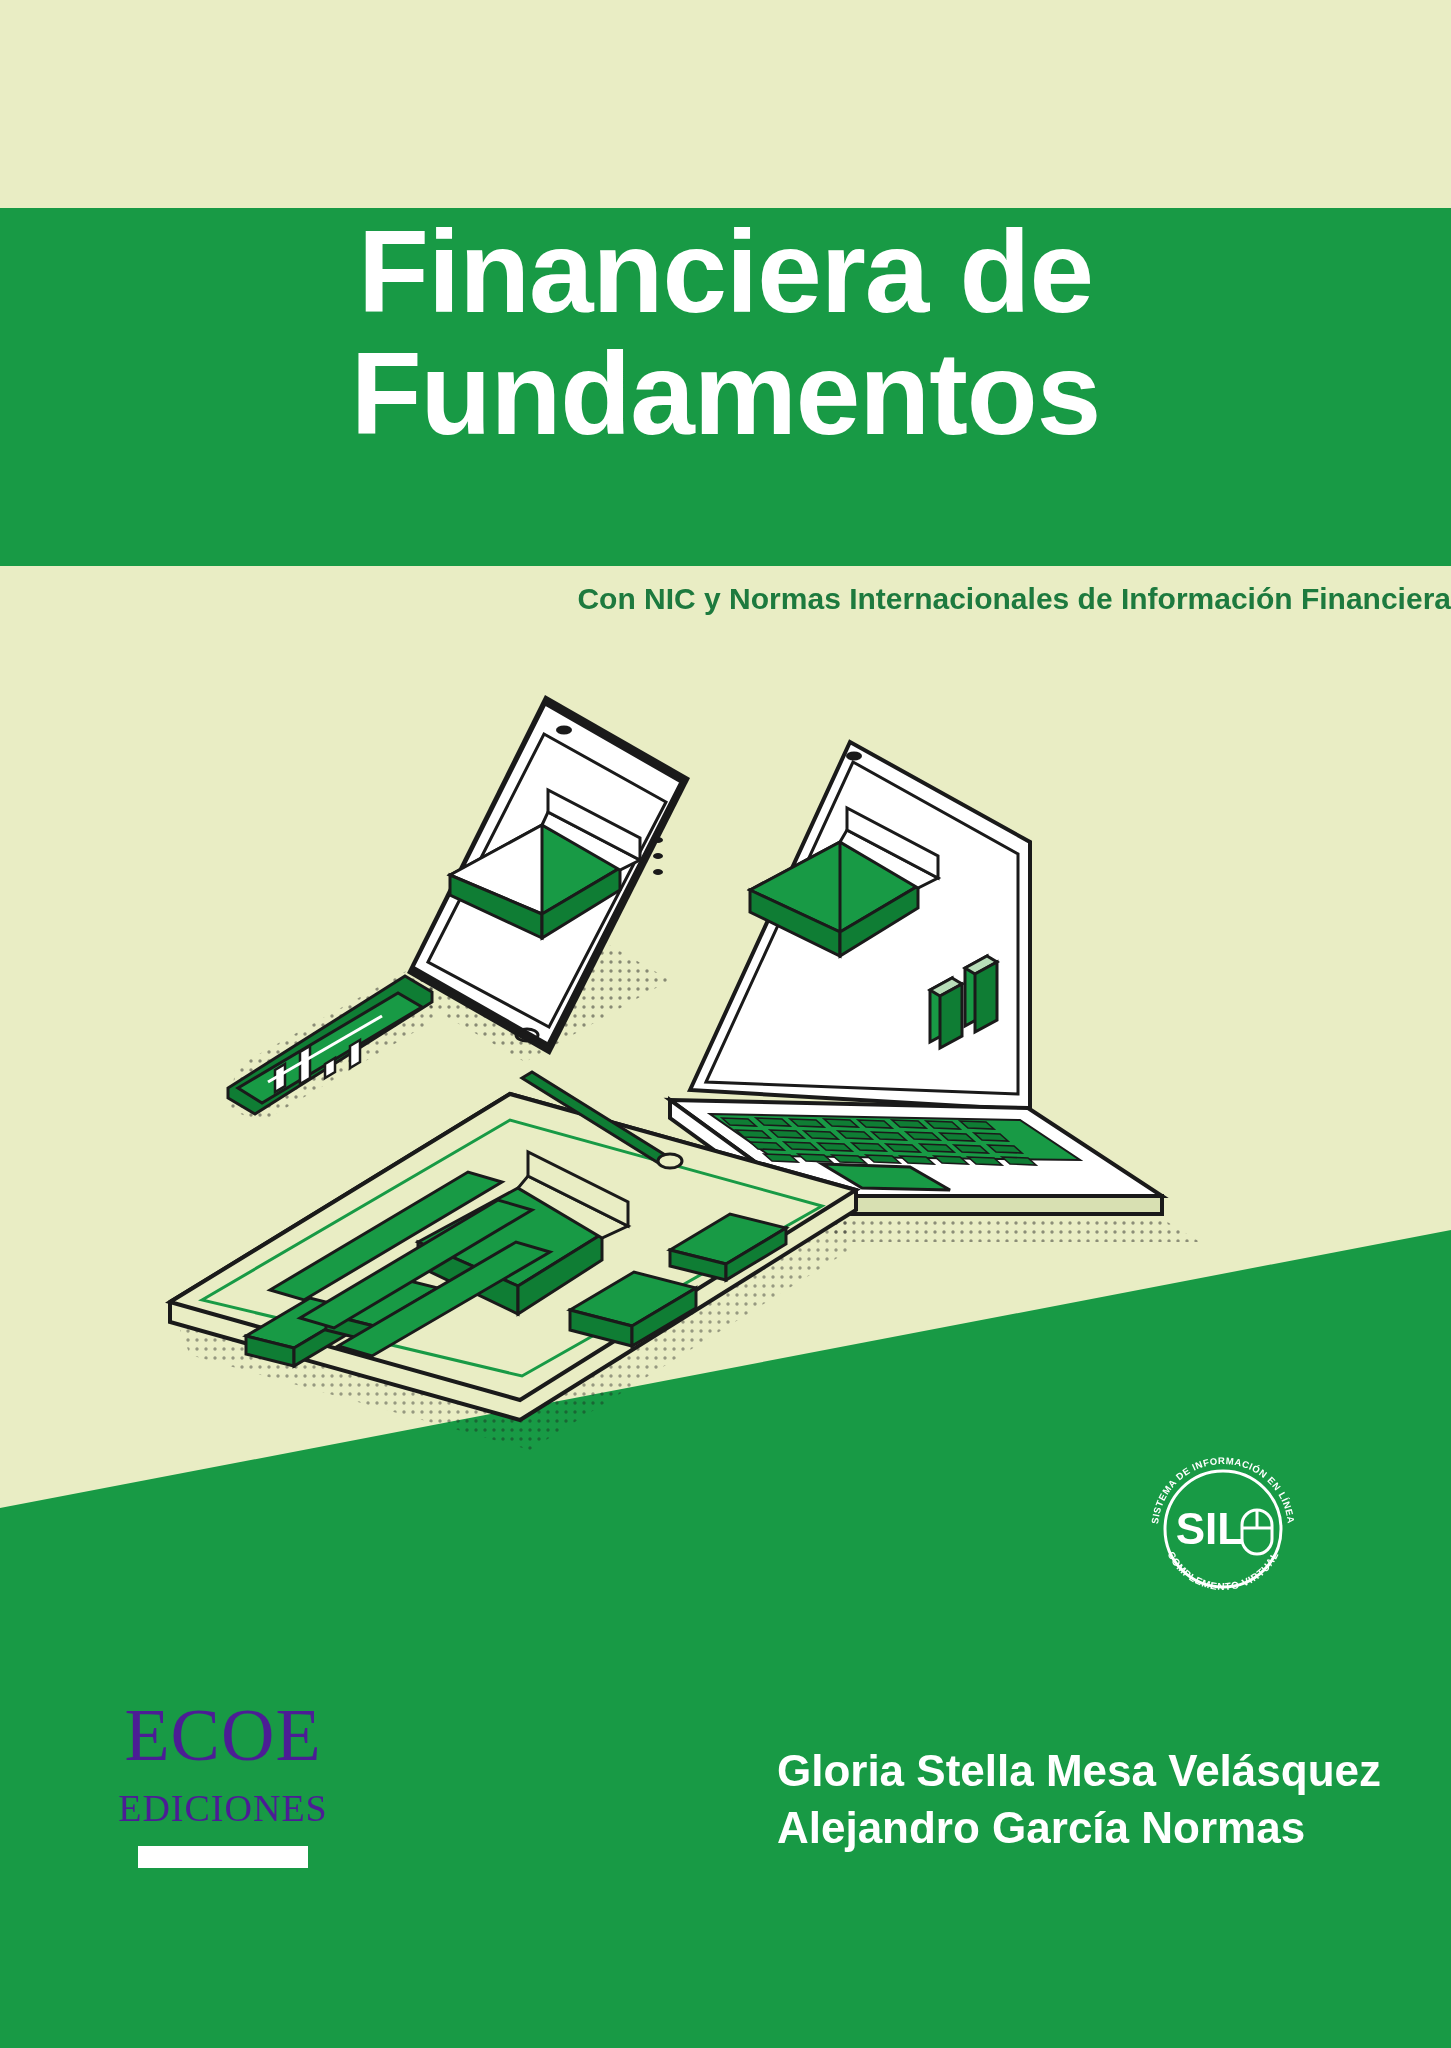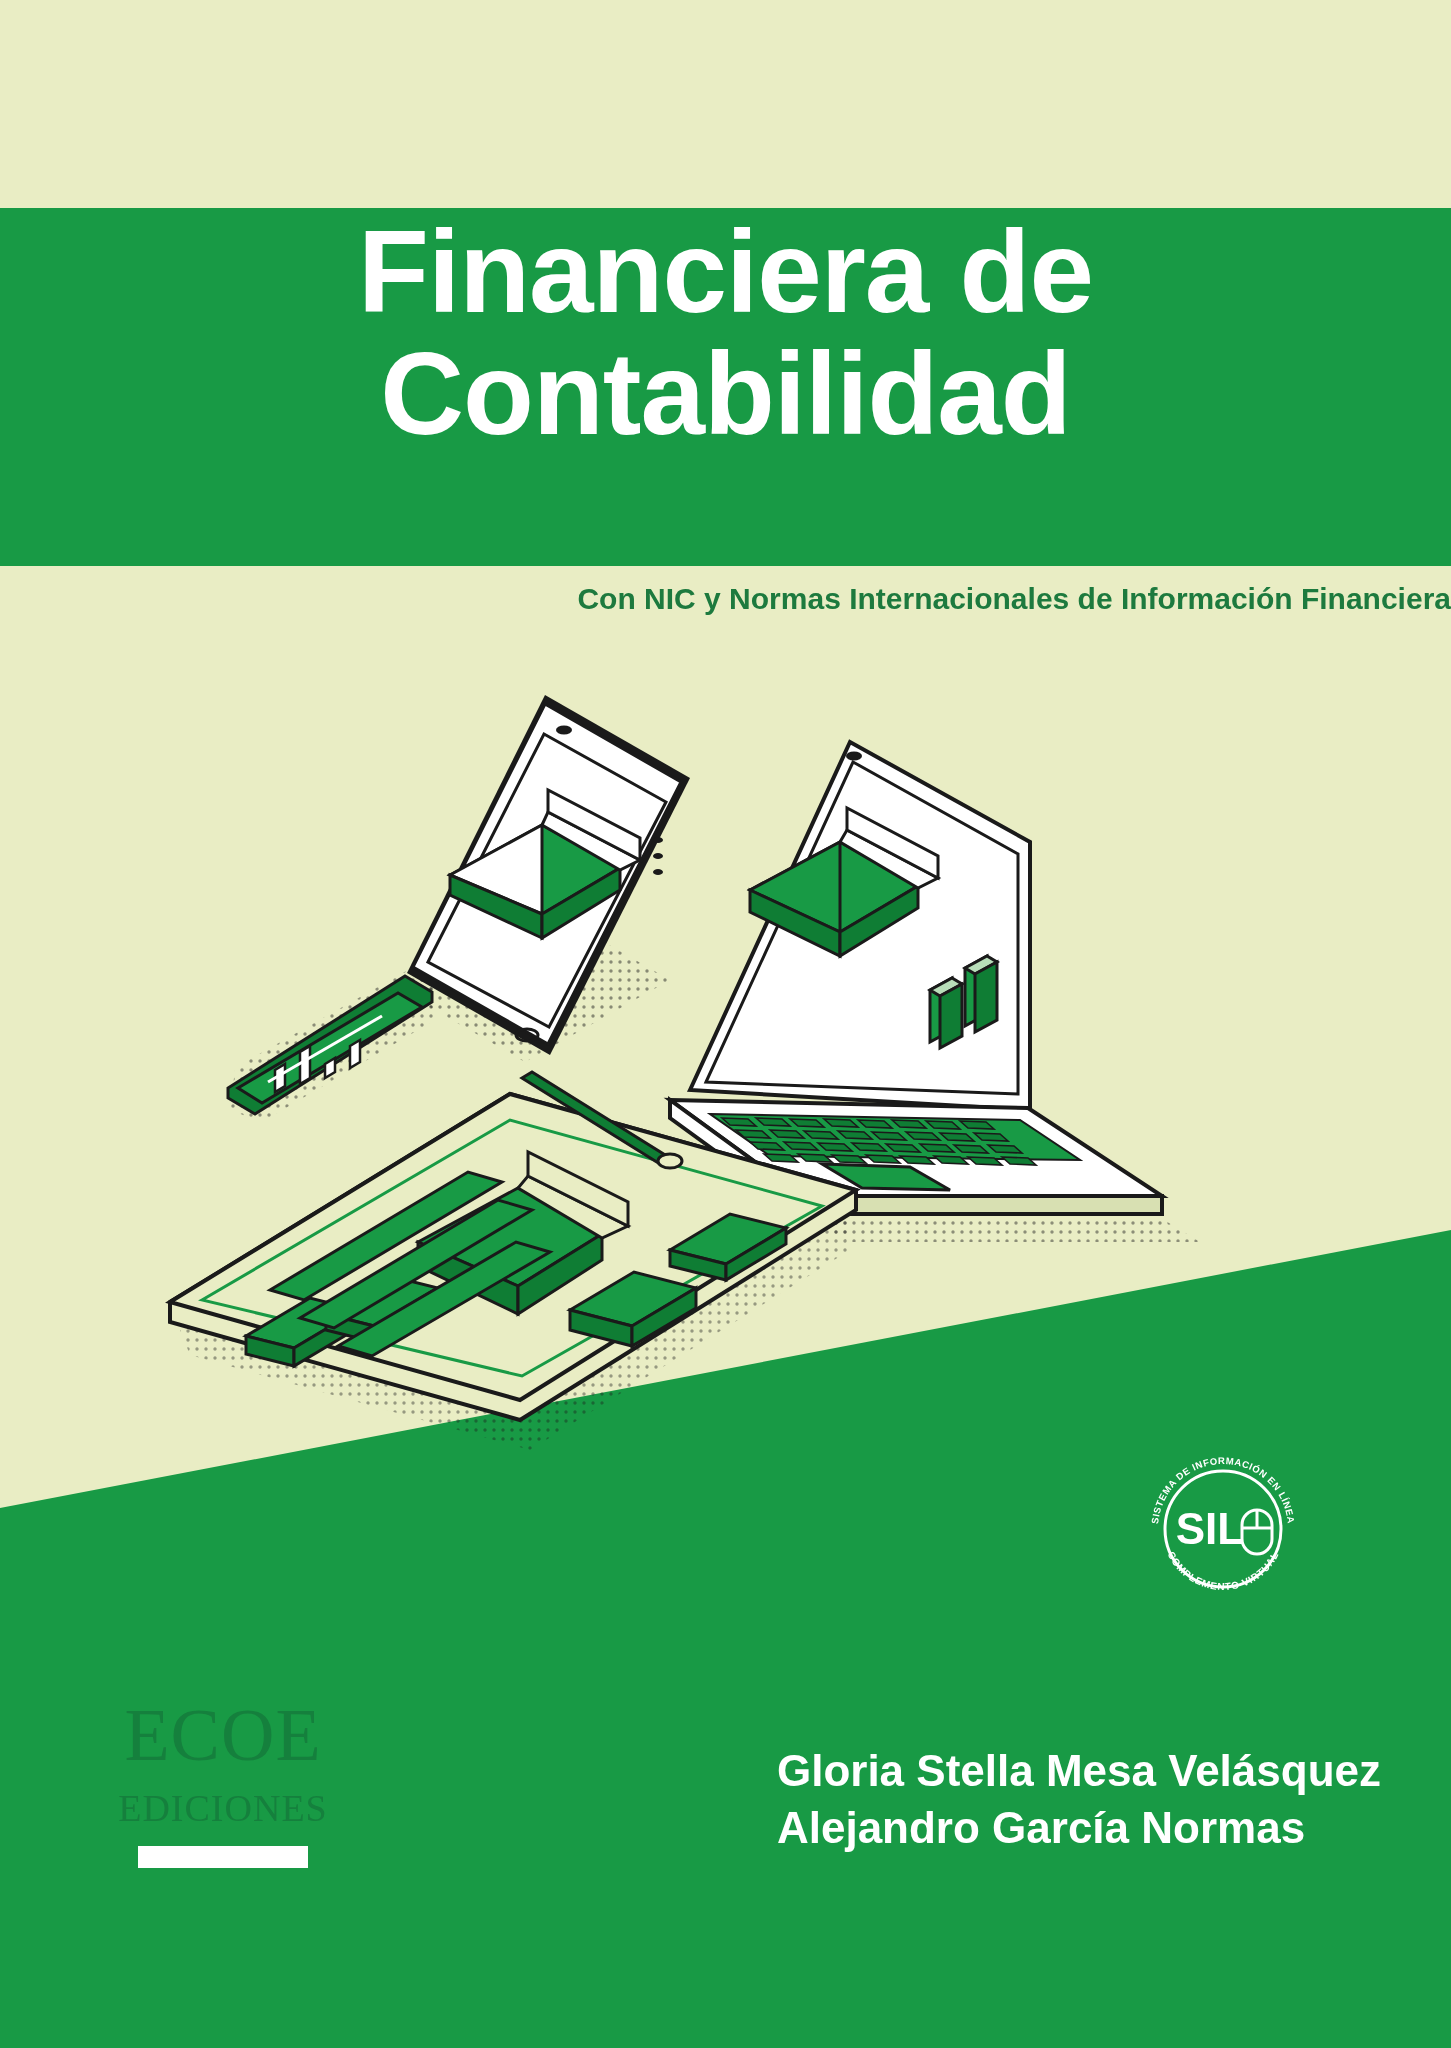--- a/index.html
+++ b/index.html
@@ -89,21 +89,21 @@
     height: 182px;
     z-index: 6;
   }
   
   .publisher {
     position: absolute;
     left: 118px;
     top: 1700px;
     width: 210px;
     text-align: center;
-    color: #15803d;
+    color: #4c1d95;
     z-index: 6;
   }
   .publisher-name {
     font-family: "Liberation Serif", serif;
     font-size: 74px;
     letter-spacing: 1px;
     line-height: 0.95;
   }
   .publisher-sub {
     font-family: "Liberation Serif", serif;
@@ -137,21 +137,21 @@
 
 <div class="cover">
 
   <div class="band-top"></div>
   <div class="title-band"></div>
   <div class="mid-band"></div>
   <div class="bottom-green"></div>
 
   <div class="title-block">
     <div class="title-line">Financiera de</div>
-    <div class="title-line">Contabilidad</div>
+    <div class="title-line">Fundamentos</div>
   </div>
 
   <div class="subtitle">Con NIC y Normas Internacionales de Información Financiera</div>
 
   <svg class="illustration" viewBox="0 0 1180 930">
     <defs>
       <pattern id="dots" width="9" height="9" patternUnits="userSpaceOnUse">
         <circle cx="2" cy="2" r="1.7" fill="#1a1a1a"></circle>
       </pattern>
     </defs>

